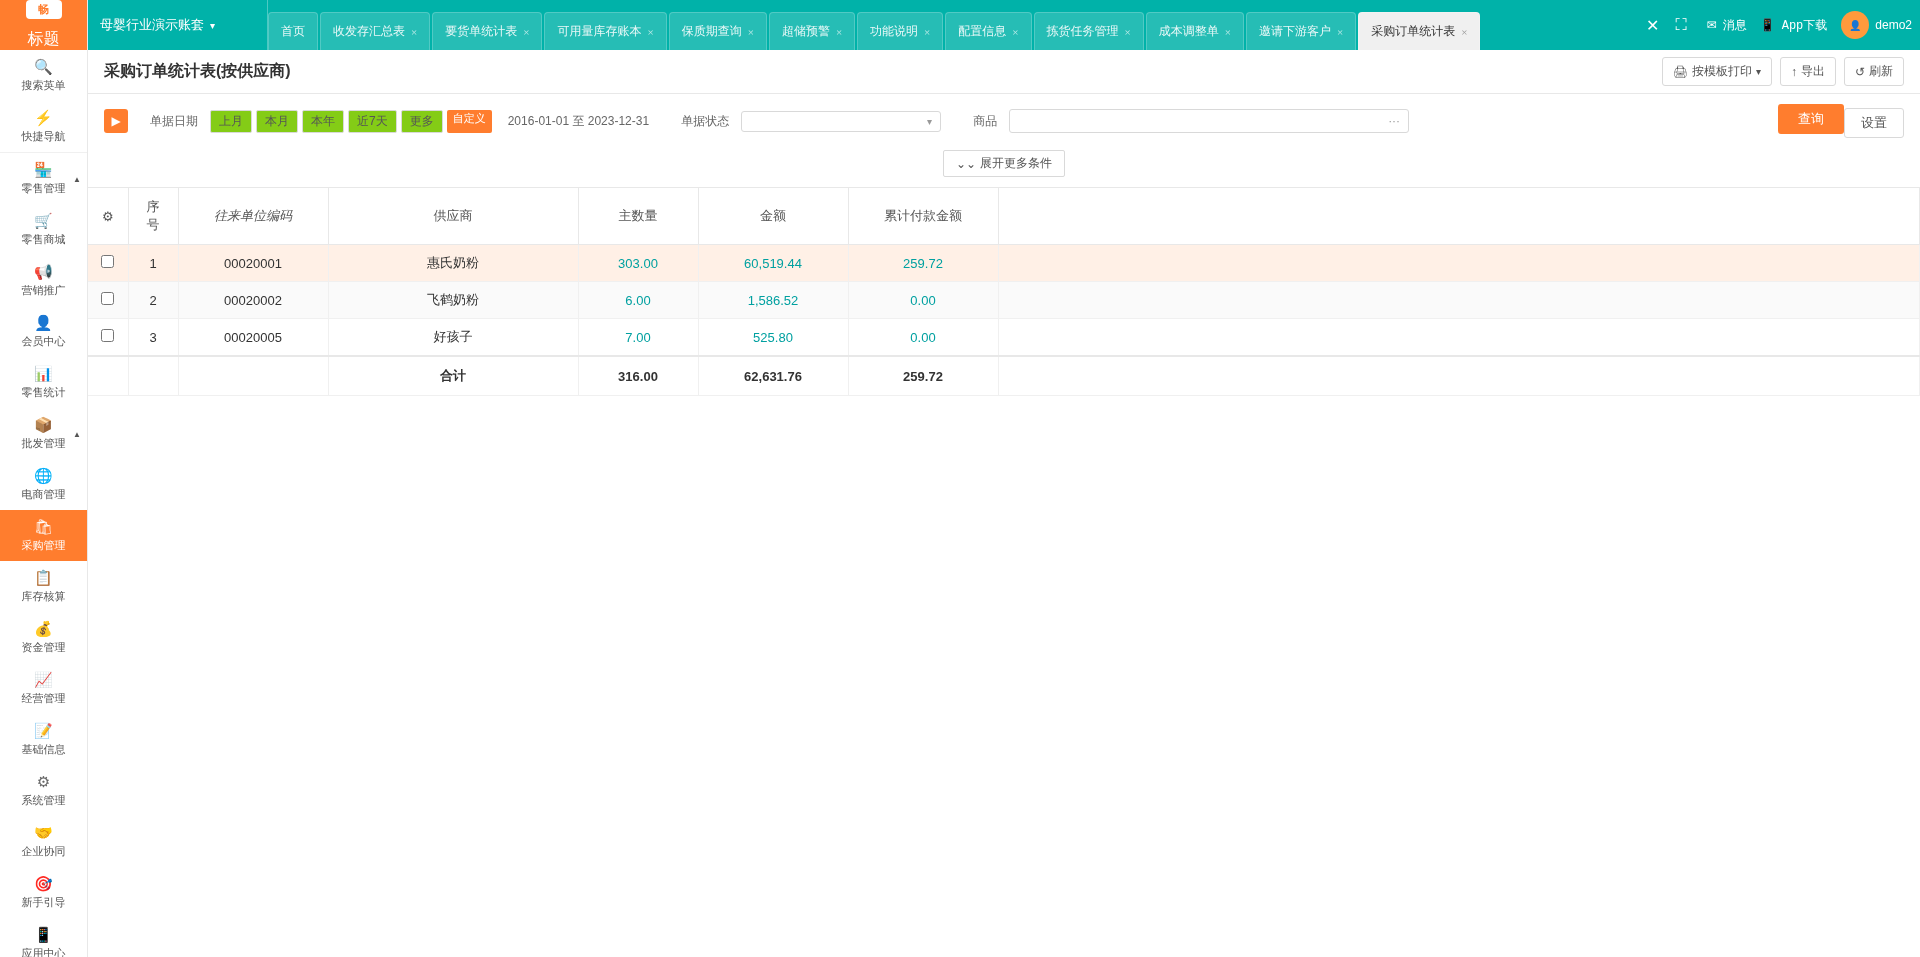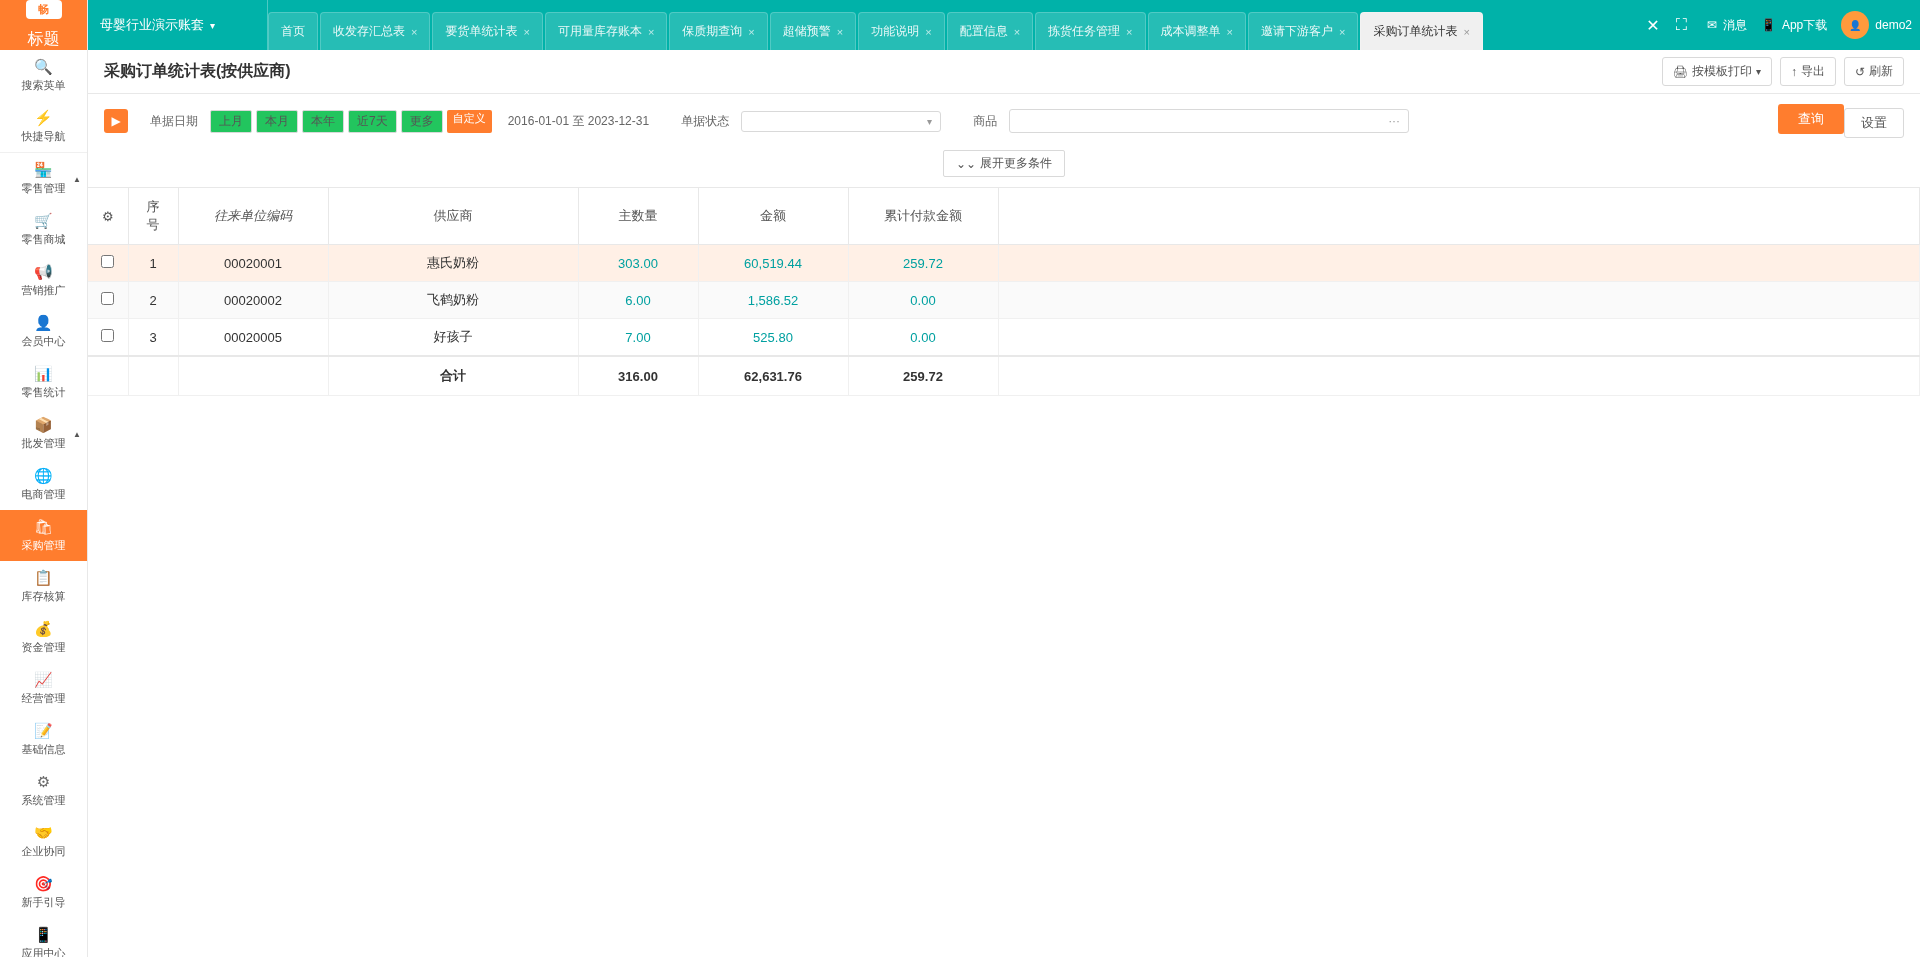--- a/index.html
+++ b/index.html
@@ -20,42 +20,42 @@
     .has-arrow { position: relative; }
     .has-arrow::after { content: '▲'; font-size: 8px; position: absolute; right: 6px; top: 50%; transform: translateY(-50%); }
 
     
     .main { flex: 1; display: flex; flex-direction: column; overflow: hidden; }
 
     
     .top-tabs { height: 50px; background: #00b2a9; display: flex; align-items: center; overflow: hidden; flex-shrink: 0; }
     .workspace-selector { display: flex; align-items: center; padding: 0 12px; color: #fff; font-size: 13px; cursor: pointer; white-space: nowrap; border-right: 1px solid rgba(255,255,255,0.3); height: 100%; min-width: 180px; }
     .workspace-selector .chevron { margin-left: 6px; font-size: 10px; }
-    .tab-list { display: flex; align-items: flex-end; flex: 1; overflow: hidden; height: 100%; padding-top: 6px; }
+    .tab-list { display: flex; align-items: flex-end; flex: 1; overflow: hidden; height: 100%; padding-top: 6px; font-family: Liberation Serif, serif; }
     .tab-item { display: flex; align-items: center; padding: 0 12px; height: 38px; background: rgba(255,255,255,0.15); color: rgba(255,255,255,0.9); font-size: 12px; cursor: pointer; border-radius: 4px 4px 0 0; margin-right: 2px; white-space: nowrap; border: 1px solid rgba(255,255,255,0.2); border-bottom: none; }
     .tab-item.active { background: #f0f0f0; color: #333; }
     .tab-item .tab-close { margin-left: 6px; font-size: 11px; color: rgba(255,255,255,0.7); cursor: pointer; }
     .tab-item.active .tab-close { color: #999; }
     .tab-actions { display: flex; align-items: center; padding: 0 8px; color: #fff; margin-left: auto; }
     .tab-actions .action-btn { background: none; border: none; color: #fff; cursor: pointer; padding: 4px 8px; font-size: 16px; }
 
     
     .page-header { background: #fff; padding: 0 16px; height: 44px; display: flex; align-items: center; justify-content: space-between; border-bottom: 1px solid #e8e8e8; flex-shrink: 0; }
     .page-title { font-size: 16px; font-weight: bold; color: #333; }
     .header-actions { display: flex; align-items: center; gap: 8px; }
     .btn-print { display: flex; align-items: center; gap: 4px; padding: 5px 10px; border: 1px solid #d9d9d9; background: #fff; cursor: pointer; border-radius: 3px; font-size: 12px; color: #555; }
     .btn-export { display: flex; align-items: center; gap: 4px; padding: 5px 10px; border: 1px solid #d9d9d9; background: #fff; cursor: pointer; border-radius: 3px; font-size: 12px; color: #555; }
     .btn-refresh { display: flex; align-items: center; gap: 4px; padding: 5px 10px; border: 1px solid #d9d9d9; background: #fff; cursor: pointer; border-radius: 3px; font-size: 12px; color: #555; }
 
     
     .filter-area { background: #fff; padding: 10px 16px; border-bottom: 1px solid #e8e8e8; flex-shrink: 0; }
     .filter-row { display: flex; align-items: center; gap: 12px; flex-wrap: wrap; margin-bottom: 6px; }
     .filter-label { font-size: 12px; color: #666; white-space: nowrap; }
     .date-shortcuts { display: flex; gap: 4px; }
-    .date-shortcut { padding: 2px 8px; border: 1px solid #d9d9d9; background: #22c55e; cursor: pointer; border-radius: 2px; font-size: 12px; color: #555; }
+    .date-shortcut { padding: 2px 8px; border: 1px solid #d9d9d9; background: #84cc16; cursor: pointer; border-radius: 2px; font-size: 12px; color: #555; }
     .date-shortcut.more { color: #555; }
     .custom-badge { background: #ff7d2e; color: #fff; padding: 1px 6px; border-radius: 2px; font-size: 11px; cursor: pointer; }
     .date-range { font-size: 12px; color: #666; margin-left: 4px; }
     .select-field { display: flex; align-items: center; border: 1px solid #d9d9d9; border-radius: 3px; padding: 4px 8px; min-width: 200px; cursor: pointer; background: #fff; }
     .select-field .chevron { margin-left: auto; color: #999; font-size: 10px; }
     .product-field { display: flex; align-items: center; border: 1px solid #d9d9d9; border-radius: 3px; padding: 4px 8px; min-width: 400px; cursor: pointer; background: #fff; }
     .product-field .dots { margin-left: auto; color: #999; font-size: 12px; }
     .expand-btn { display: flex; align-items: center; gap: 4px; padding: 4px 12px; border: 1px solid #d9d9d9; background: #fff; cursor: pointer; border-radius: 2px; font-size: 12px; color: #555; margin: 6px auto 0; }
     .toggle-arrow { display: flex; align-items: center; justify-content: center; width: 24px; height: 24px; background: #ff7d2e; border-radius: 3px; cursor: pointer; color: #fff; font-size: 12px; margin-right: 10px; flex-shrink: 0; }
     .btn-query { background: #ff7d2e; color: #fff; border: none; padding: 6px 20px; border-radius: 3px; cursor: pointer; font-size: 13px; }
@@ -229,21 +229,21 @@
         <span class="tab-close">×</span>
       </div>
     </div>
     <div class="tab-actions">
       <button class="action-btn">✕</button>
       <button class="action-btn">⛶</button>
       <div style="display:flex;align-items:center;gap:6px;margin-left:12px;color:#fff;font-size:12px;">
         <span>✉</span>
         <span style="cursor:pointer;">消息</span>
         <span style="margin-left:8px;">📱</span>
-        <span style="cursor:pointer;">App下载</span>
+        <span style="cursor:pointer;font-family:Liberation Mono, monospace;">App下载</span>
         <div style="width:28px;height:28px;border-radius:50%;background:#ff9a3c;display:flex;align-items:center;justify-content:center;margin-left:8px;cursor:pointer;">
           <span style="color:#fff;font-size:10px;">👤</span>
         </div>
         <span style="cursor:pointer;">demo2</span>
       </div>
     </div>
   </div>
 
   <div class="page-header">
     <span class="page-title">采购订单统计表(按供应商)</span>

